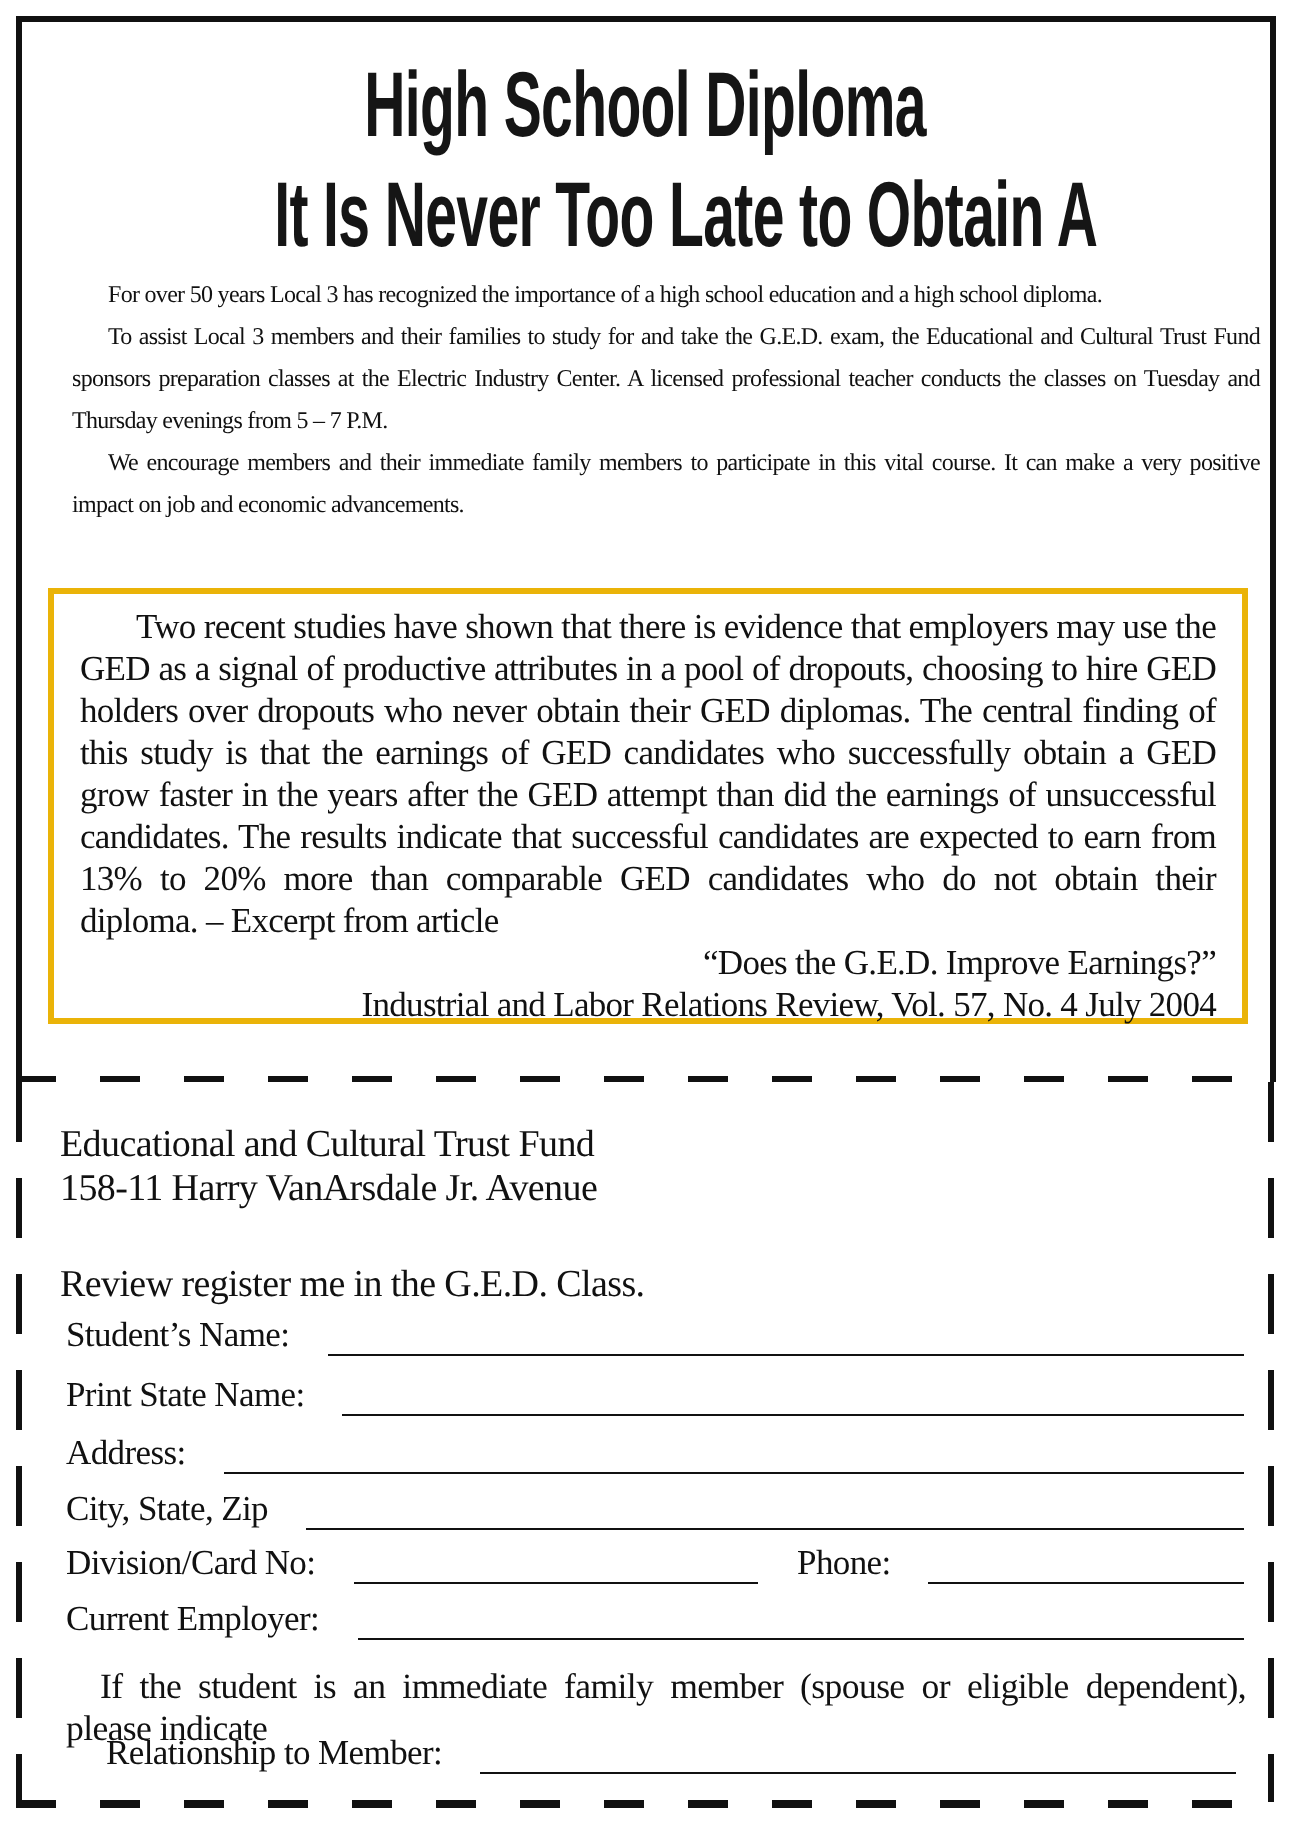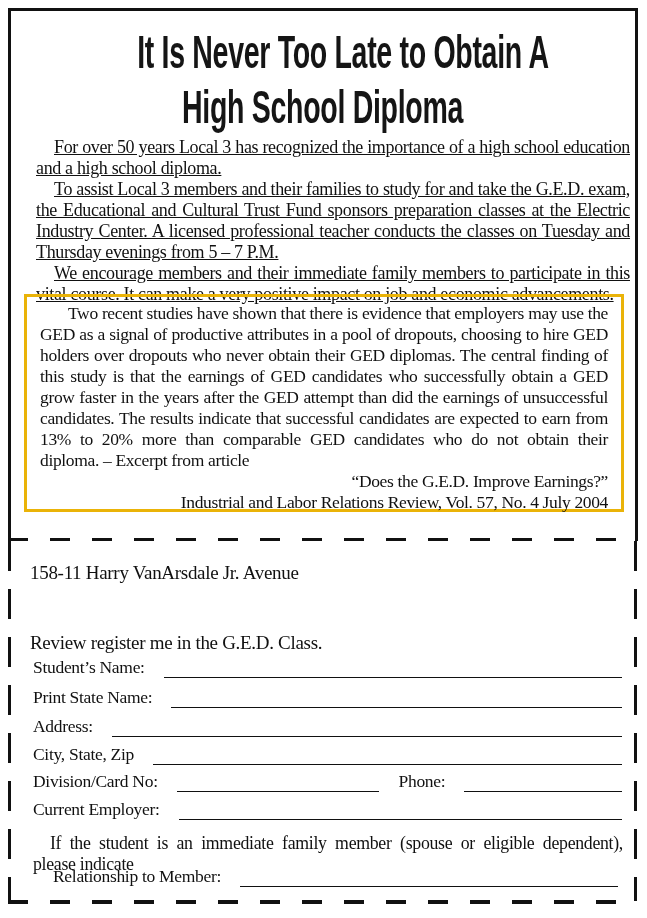--- a/index.html
+++ b/index.html
@@ -24,23 +24,22 @@
   .title-line {
     display: block; line-height: 55px;
     font-family: "Liberation Sans", sans-serif;
     font-weight: bold; font-size: 46px; color: #151515;
     white-space: nowrap;
   }
   .title-line > span { display: inline-block; transform: scaleX(0.62); transform-origin: 50% 50%; letter-spacing: -0.5px; }
 
   .body-text {
     position: absolute; left: 25px; top: 126px; width: 594px;
-    font-size: 18px; line-height: 21px; letter-spacing: -0.35px;
+    font-size: 12px; line-height: 21px; letter-spacing: -0.35px;
     text-align: justify;
-    text-decoration: underline;
   }
   .body-text p { margin: 0; text-indent: 18px; }
 
   .excerpt-box {
     position: absolute; left: 24px; top: 294px;
     width: 600px; height: 218px;
     border: 3px solid #eab308; box-sizing: border-box;
     padding: 6px 13px 0 13px;
     font-size: 17.5px; line-height: 21px; letter-spacing: -0.35px;
   }
@@ -90,22 +89,22 @@
     font-size: 17.8px; line-height: 21px; letter-spacing: -0.3px;
   }
   .family-note .jline { text-align: justify; text-align-last: justify; text-indent: 17px; }
 </style>
 </head>
 <body>
 
 <div class="top-box">
 
   <div class="title-block">
+    <span class="title-line"><span>High School Diploma</span></span>
     <span class="title-line"><span>It Is Never Too Late to Obtain A</span></span>
-    <span class="title-line"><span>High School Diploma</span></span>
   </div>
 
   <div class="body-text">
     <p>For over 50 years Local 3 has recognized the importance of a high school education and a high school diploma.</p>
     <p>To assist Local 3 members and their families to study for and take the G.E.D. exam, the Educational and Cultural Trust Fund sponsors preparation classes at the Electric Industry Center. A licensed professional teacher conducts the classes on Tuesday and Thursday evenings from 5 – 7 P.M.</p>
     <p>We encourage members and their immediate family members to participate in this vital course. It can make a very positive impact on job and economic advancements.</p>
   </div>
 </div>
 
 <div class="excerpt-box">
@@ -113,20 +112,21 @@
   <p class="excerpt-attrib">“Does the G.E.D. Improve Earnings?”</p>
   <p class="excerpt-attrib">Industrial and Labor Relations Review, Vol. 57, No. 4 July 2004</p>
 </div>
 
 <div class="dash-h mid"></div>
 <div class="dash-v left"></div>
 <div class="dash-v right"></div>
 <div class="dash-h bottom"></div>
 
 <div class="org-block">
+  <div>Educational and Cultural Trust Fund</div>
   <div>158-11 Harry VanArsdale Jr. Avenue</div>
 </div>
 
 <div class="register-line">Review register me in the G.E.D. Class.</div>
 
 <div class="form-row row-student">
   <span class="lbl">Student’s Name:</span>
   <span class="line"></span>
 </div>
 

